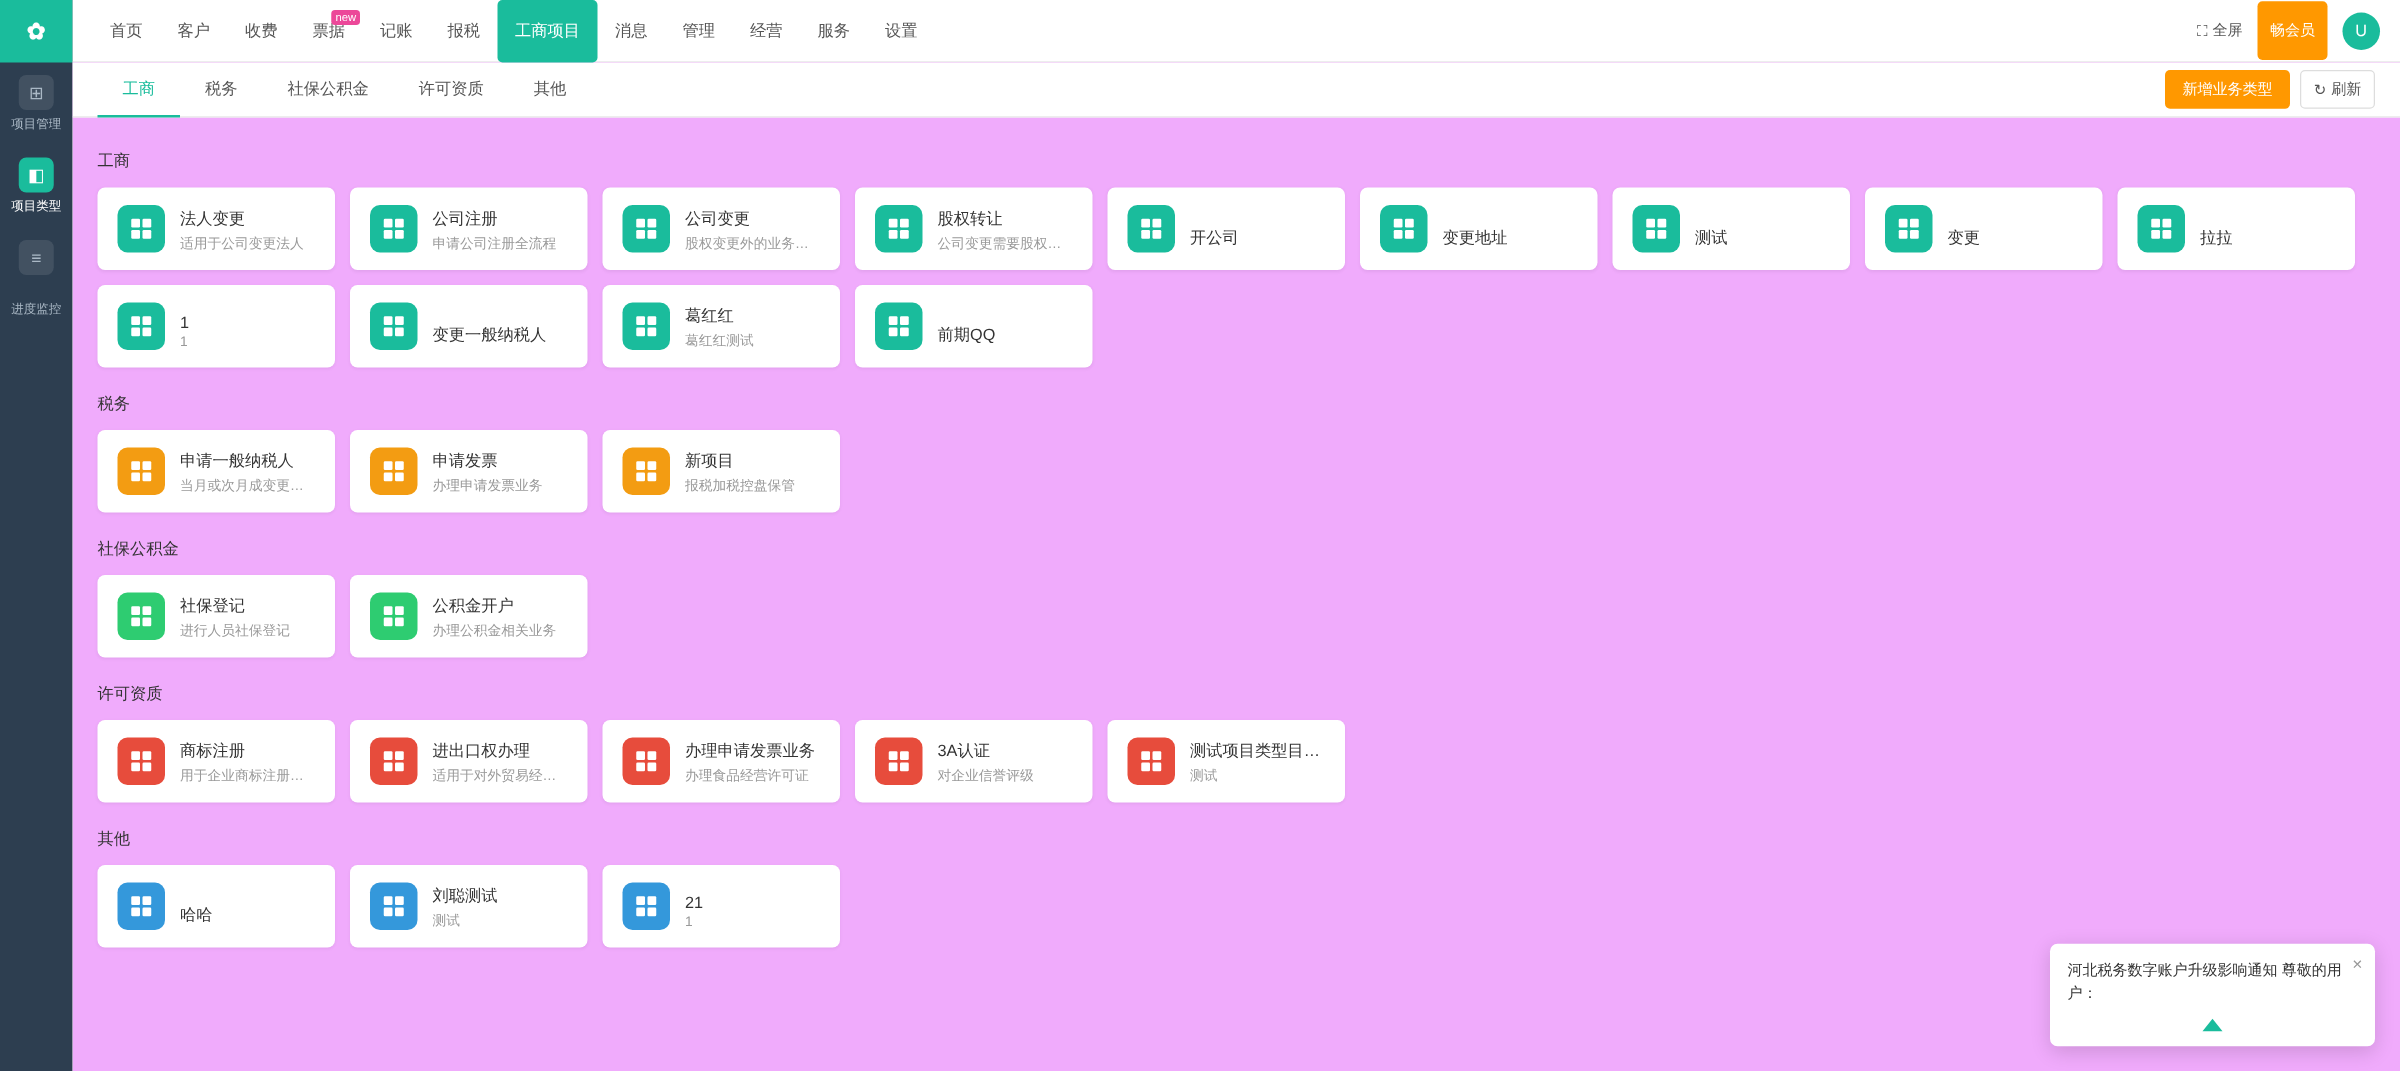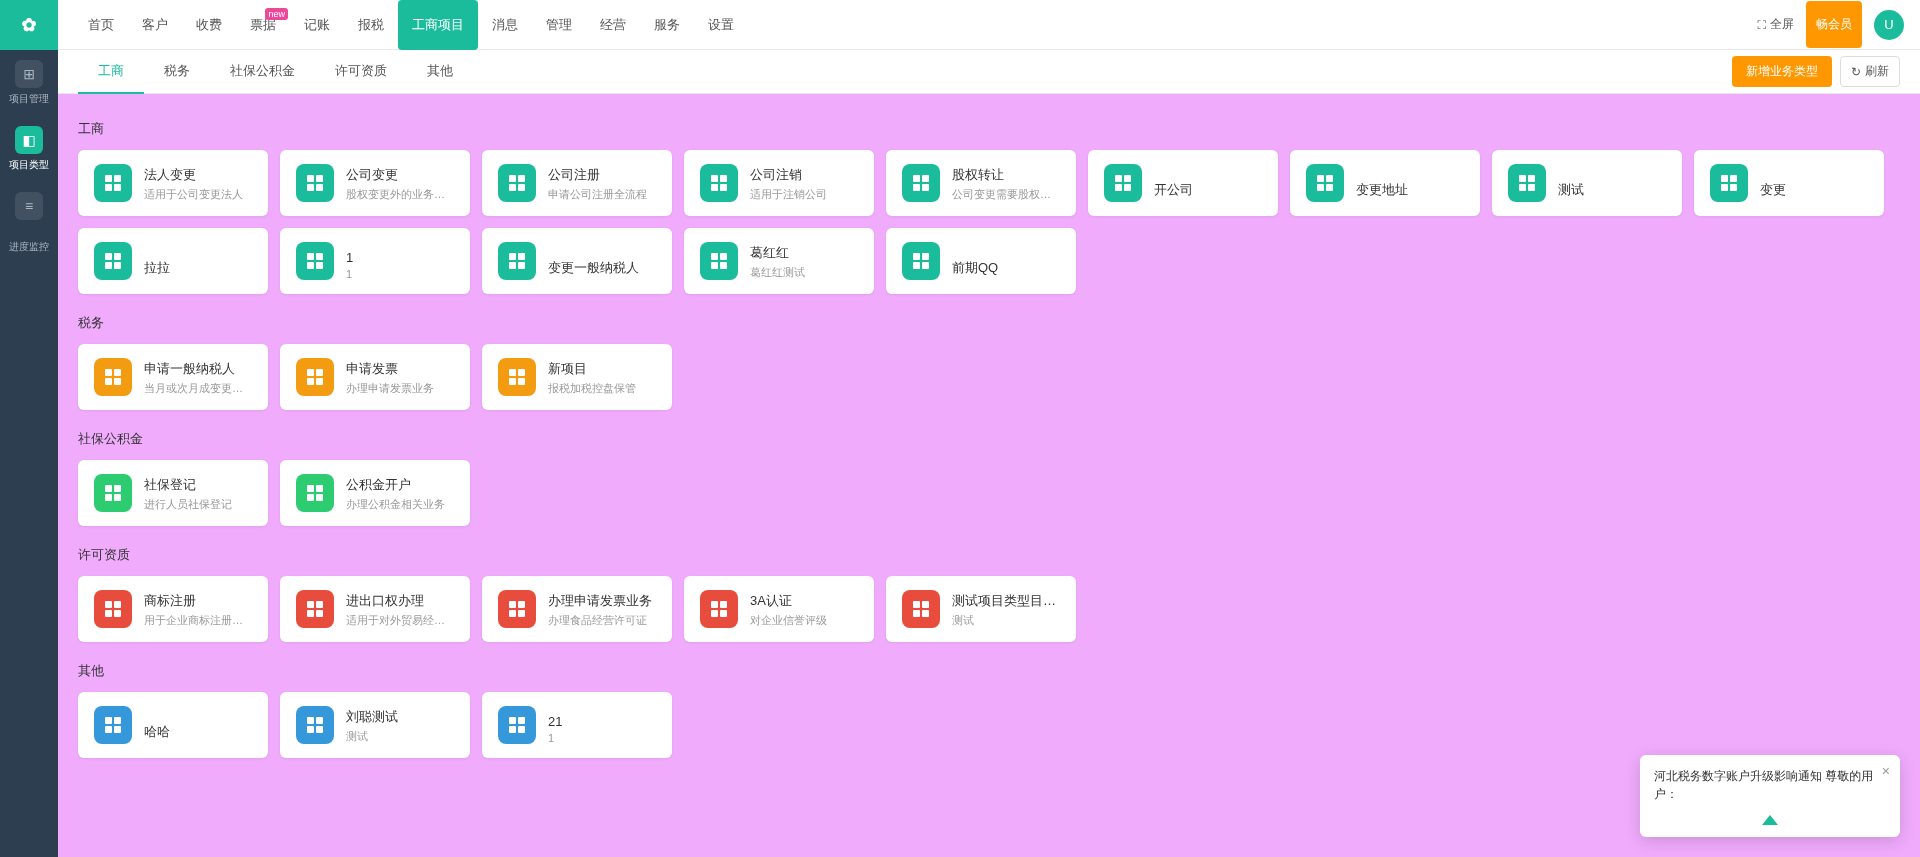--- a/index.html
+++ b/index.html
@@ -316,50 +316,36 @@
           <div class="card">
       <div class="card-icon" style="background:#1abc9c">
         <svg width="20" height="20" viewBox="0 0 20 20" fill="white">
           <rect x="2" y="2" width="7" height="7" rx="1"></rect>
           <rect x="11" y="2" width="7" height="7" rx="1"></rect>
           <rect x="2" y="11" width="7" height="7" rx="1"></rect>
           <rect x="11" y="11" width="7" height="7" rx="1"></rect>
         </svg>
       </div>
       <div class="card-info">
+        <div class="card-name">公司注册</div>
+        <div class="card-desc">申请公司注册全流程</div>
+      </div>
+    </div>
+          <div class="card">
+      <div class="card-icon" style="background:#1abc9c">
+        <svg width="20" height="20" viewBox="0 0 20 20" fill="white">
+          <rect x="2" y="2" width="7" height="7" rx="1"></rect>
+          <rect x="11" y="2" width="7" height="7" rx="1"></rect>
+          <rect x="2" y="11" width="7" height="7" rx="1"></rect>
+          <rect x="11" y="11" width="7" height="7" rx="1"></rect>
+        </svg>
+      </div>
+      <div class="card-info">
         <div class="card-name">公司变更</div>
         <div class="card-desc">股权变更外的业务变更</div>
-      </div>
-    </div>
-          <div class="card">
-      <div class="card-icon" style="background:#1abc9c">
-        <svg width="20" height="20" viewBox="0 0 20 20" fill="white">
-          <rect x="2" y="2" width="7" height="7" rx="1"></rect>
-          <rect x="11" y="2" width="7" height="7" rx="1"></rect>
-          <rect x="2" y="11" width="7" height="7" rx="1"></rect>
-          <rect x="11" y="11" width="7" height="7" rx="1"></rect>
-        </svg>
-      </div>
-      <div class="card-info">
-        <div class="card-name">公司注册</div>
-        <div class="card-desc">申请公司注册全流程</div>
-      </div>
-    </div>
-          <div class="card">
-      <div class="card-icon" style="background:#1abc9c">
-        <svg width="20" height="20" viewBox="0 0 20 20" fill="white">
-          <rect x="2" y="2" width="7" height="7" rx="1"></rect>
-          <rect x="11" y="2" width="7" height="7" rx="1"></rect>
-          <rect x="2" y="11" width="7" height="7" rx="1"></rect>
-          <rect x="11" y="11" width="7" height="7" rx="1"></rect>
-        </svg>
-      </div>
-      <div class="card-info">
-        <div class="card-name">公司注销</div>
-        <div class="card-desc">适用于注销公司</div>
       </div>
     </div>
           <div class="card">
       <div class="card-icon" style="background:#1abc9c">
         <svg width="20" height="20" viewBox="0 0 20 20" fill="white">
           <rect x="2" y="2" width="7" height="7" rx="1"></rect>
           <rect x="11" y="2" width="7" height="7" rx="1"></rect>
           <rect x="2" y="11" width="7" height="7" rx="1"></rect>
           <rect x="11" y="11" width="7" height="7" rx="1"></rect>
         </svg>

